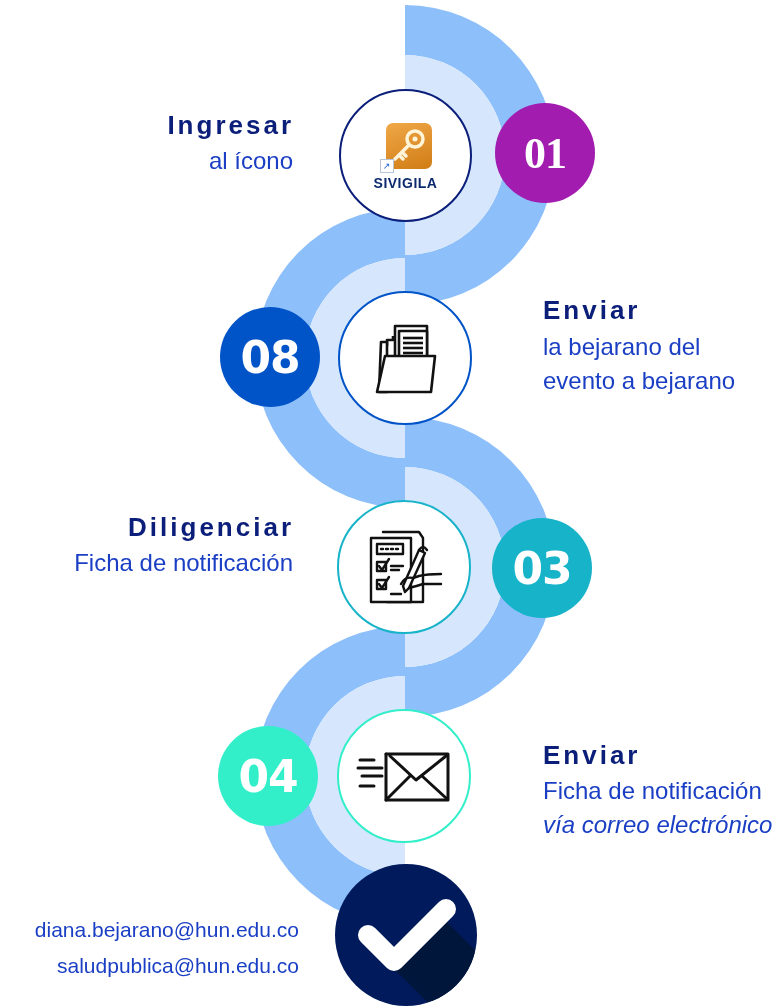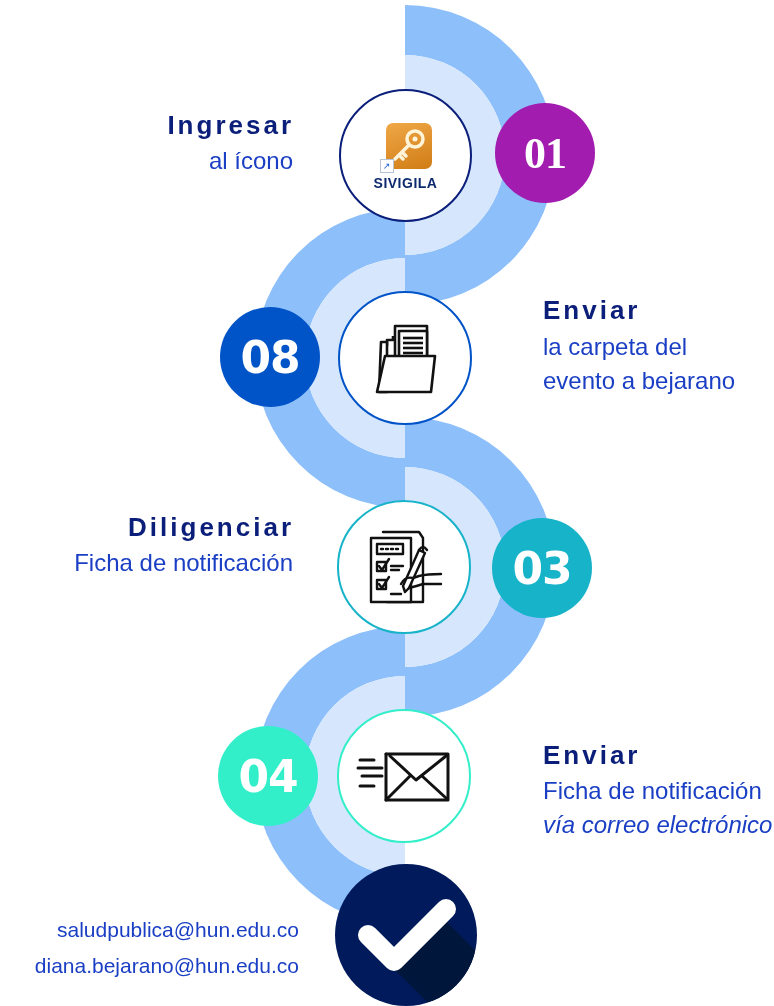--- a/index.html
+++ b/index.html
@@ -64,21 +64,21 @@
         <line x1="38" y1="20" x2="58" y2="20"></line>
         <line x1="38" y1="25" x2="58" y2="25"></line>
         <line x1="38" y1="30" x2="58" y2="30"></line>
         <line x1="38" y1="35" x2="58" y2="35"></line>
         <path d="M16,24 L22,24 L22,74 L14,74 Z" fill="#fff"></path>
         <path d="M20,38 L70,38 L66,74 L12,74 Z" fill="#fff"></path>
       </g>
     </svg>
   </div>
   <div class="step-title" style="left:543px; top:295px;">Enviar</div>
-  <div class="step-desc" style="left:543px; top:330px;">la carpeta del</div>
+  <div class="step-desc" style="left:543px; top:330px;">la bejarano del</div>
   <div class="step-desc" style="left:543px; top:364px;">evento a bejarano</div>
 </div>
 
 <div>
   <div class="step-title right-align" style="right:480px; top:512px;">Diligenciar</div>
   <div class="step-desc right-align" style="right:481px; top:546px;">Ficha de notificación</div>
   <div class="icon-circle" style="left:337px; top:500px; width:134px; height:134px; border:2px solid #17b3c9;">
     <svg width="86" height="86" viewBox="0 0 86 86">
       <g fill="none" stroke="#111" stroke-width="2.4" stroke-linejoin="round" stroke-linecap="round">
         <path d="M22,8 L58,8 L62,14 L62,78 L26,78"></path>
@@ -116,22 +116,22 @@
       </g>
     </svg>
   </div>
   <div class="step-title" style="left:543px; top:740px;">Enviar</div>
   <div class="step-desc" style="left:543px; top:774px;">Ficha de notificación</div>
   <div class="step-desc" style="left:543px; top:808px;font-style:italic;">vía correo electrónico</div>
 </div>
 
 <div>
   <div class="emails">
+    <div>diana.bejarano@hun.edu.co</div>
     <div>saludpublica@hun.edu.co</div>
-    <div>diana.bejarano@hun.edu.co</div>
   </div>
   <svg style="position:absolute; left:334px; top:863px;" width="144" height="144" viewBox="0 0 144 144">
     <defs>
       <clipPath id="cc">
           <circle cx="72" cy="72" r="71"></circle>
         </clipPath>
     </defs>
     <circle cx="72" cy="72" r="71" fill="#001a5c"></circle>
     <path d="M62,108 L112,58 L160,106 L110,156 Z" fill="#00163a" clip-path="url(#cc)"></path>
     <path d="M34,72 L60,98 L112,46" fill="none" stroke="#ffffff" stroke-width="20" stroke-linecap="round" stroke-linejoin="round"></path>

